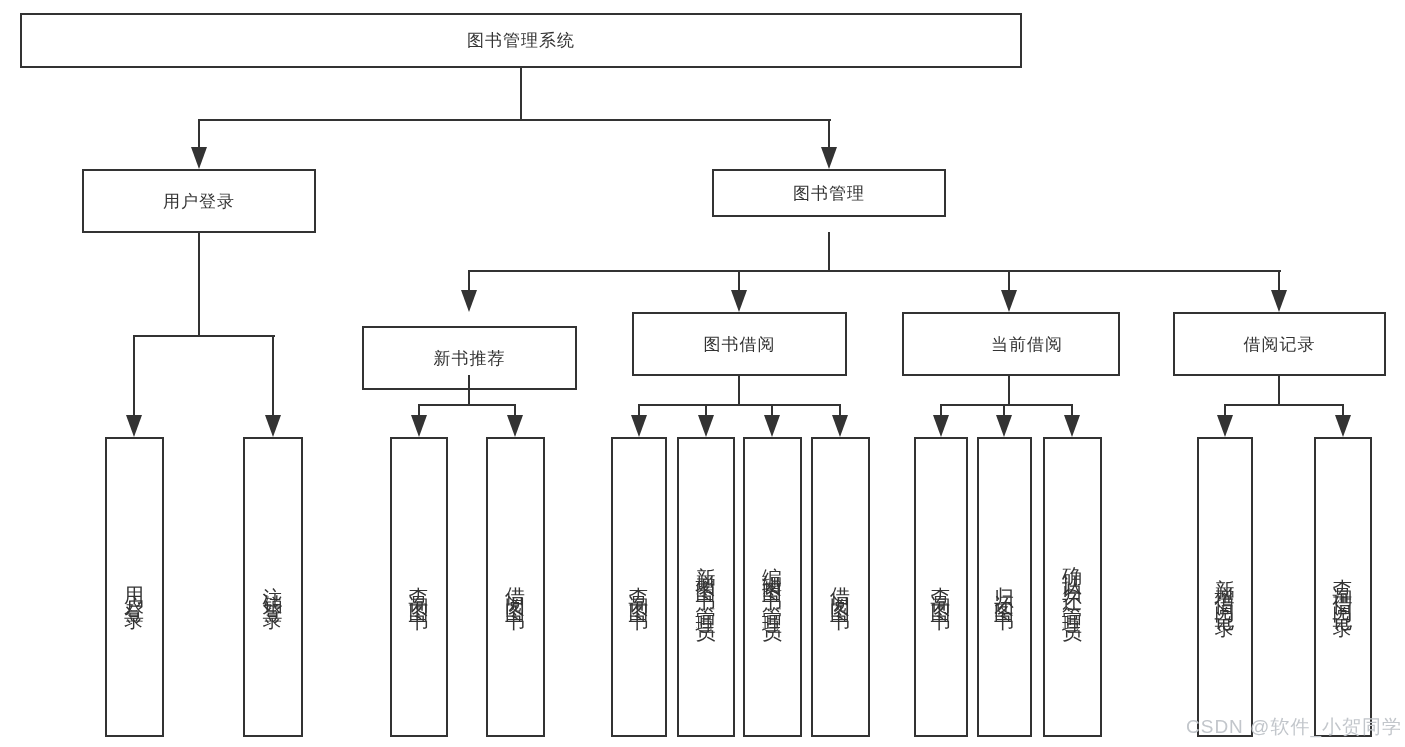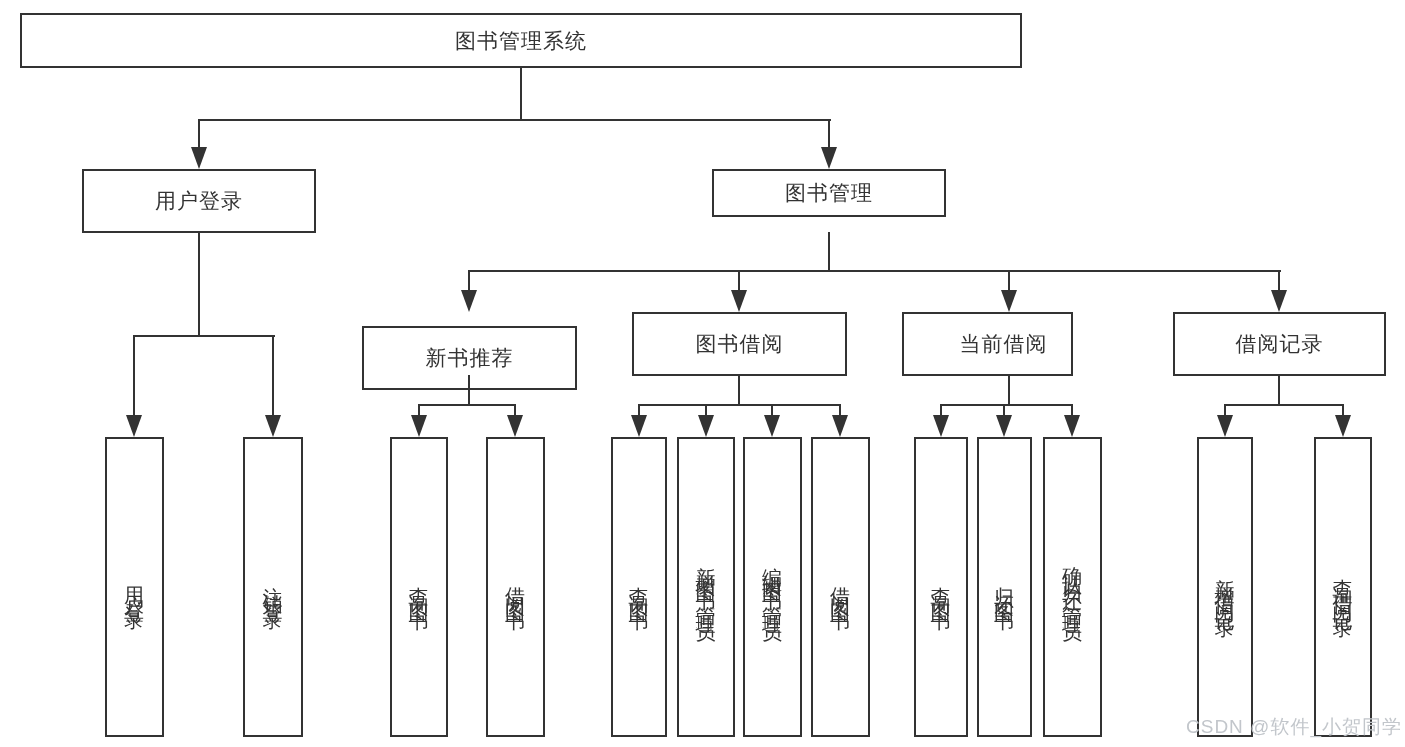--- a/index.html
+++ b/index.html
@@ -23,21 +23,21 @@
   }
   .box {
     position: absolute;
     box-sizing: border-box;
     border: 2px solid var(--line-color);
     background: var(--box-bg);
     color: var(--text-color);
     display: flex;
     align-items: center;
     justify-content: center;
-    font-size: 21px;
+    font-size: 17px;
     letter-spacing: 1px;
   }
   .leaf {
     font-size: 20px;
   }
   .leaf .vtext {
     writing-mode: vertical-rl;
     text-orientation: upright;
     letter-spacing: 8px;
     line-height: 1;
@@ -108,21 +108,21 @@
   <div class="arrow" style="left:1001px; top:290px;"></div>
   <div class="vline" style="left:1278px; top:270px; height:22px;"></div>
   <div class="arrow" style="left:1271px; top:290px;"></div>
 
   <div class="box" style="left:362px; top:326px; width:215px; height:64px;">
     <span>新书推荐</span>
   </div>
   <div class="box" style="left:632px; top:312px; width:215px; height:64px;">
     <span>图书借阅</span>
   </div>
-  <div class="box" style="left:902px; top:312px; width:171px; height:64px;padding-left:32px;">
+  <div class="box" style="left:902px; top:312px; width:218px; height:64px;padding-left:32px;">
     <span>当前借阅</span>
   </div>
   <div class="box" style="left:1173px; top:312px; width:213px; height:64px;">
     <span>借阅记录</span>
   </div>
 
   <div class="vline" style="left:468px; top:375px; height:31px;"></div>
   <div class="hline" style="left:418px; top:404px; width:98px;"></div>
   <div class="vline" style="left:418px; top:404px; height:13px;"></div>
   <div class="arrow" style="left:411px; top:415px;"></div>

